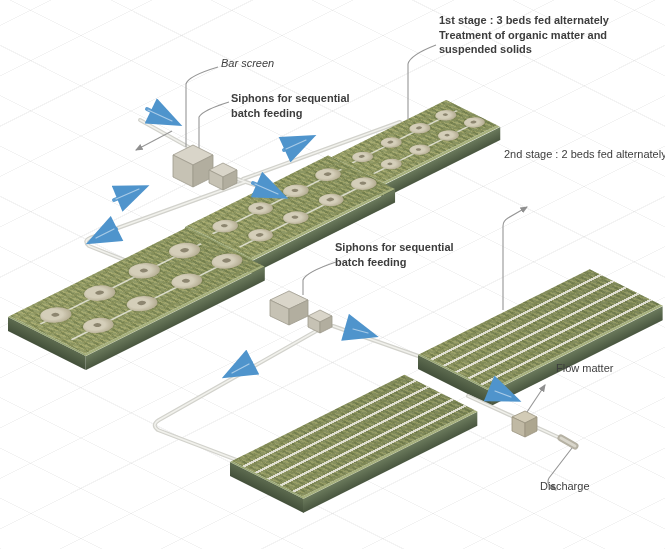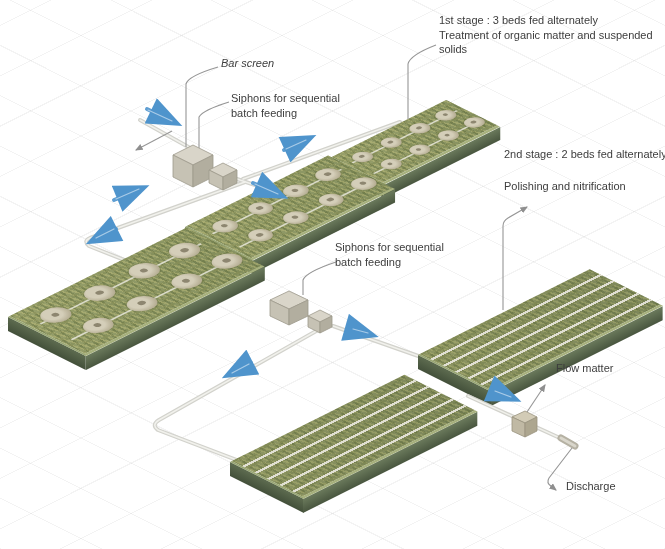--- a/index.html
+++ b/index.html
@@ -5,21 +5,21 @@
   html,body{margin:0;padding:0;background:#fff;}
   .stage{
     position:relative;width:665px;height:549px;overflow:hidden;
     font-family:"Liberation Sans",sans-serif;color:#3d3d3d;
     background-color:#ffffff;
     background-image:
       repeating-linear-gradient(26.57deg, rgba(140,140,140,0.10) 0 1px, transparent 1px 45px),
       repeating-linear-gradient(-26.57deg, rgba(140,140,140,0.10) 0 1px, transparent 1px 45px);
   }
   .lbl{position:absolute;font-size:11px;line-height:1.32;white-space:nowrap;}
-  .lbl.wrap{white-space:normal;}
+  .lbl.wrap{white-space:normal;font-weight:bold;}
   svg.layer{position:absolute;left:0;top:0;}
   .iso{position:absolute;transform-origin:0 0;box-sizing:border-box;}
   
   .bed-top{
     border-bottom:3px solid #a7b17d;border-left:2px solid #99a673;
     background:
       repeating-linear-gradient(100deg, rgba(70,85,40,.26) 0 2px, rgba(0,0,0,0) 2px 6px),
       repeating-linear-gradient(75deg, rgba(205,200,130,.33) 0 2px, rgba(0,0,0,0) 2px 5px),
       repeating-linear-gradient(168deg, rgba(120,130,75,.33) 0 3px, rgba(0,0,0,0) 3px 8px),
       linear-gradient(135deg,#98a06b,#85905f);
@@ -203,17 +203,16 @@
     </g>
   </svg>
 
   <div class="lbl" style="left:221px;top:56px;font-style:italic;">Bar screen</div>
   <div class="lbl wrap" style="left:231px;top:91px;width:122px;">Siphons for sequential batch feeding</div>
   <div class="lbl wrap" style="left:439px;top:13px;width:226px;">
     <span>1st stage : 3 beds fed alternately</span><br>
     <span>Treatment of organic matter and suspended solids</span>
   </div>
   <div class="lbl" style="left:504px;top:147px;">2nd stage : 2 beds fed alternately</div>
-  <div class="lbl" style="left:504px;top:179px;">Polishing and nitrification</div>
   <div class="lbl wrap" style="left:335px;top:240px;width:126px;">Siphons for sequential batch feeding</div>
   <div class="lbl" style="left:556px;top:361px;">Flow matter</div>
-  <div class="lbl" style="left:566px;top:479px;">Discharge</div>
+  <div class="lbl" style="left:540px;top:479px;">Discharge</div>
 </div>
 
 </body></html>

